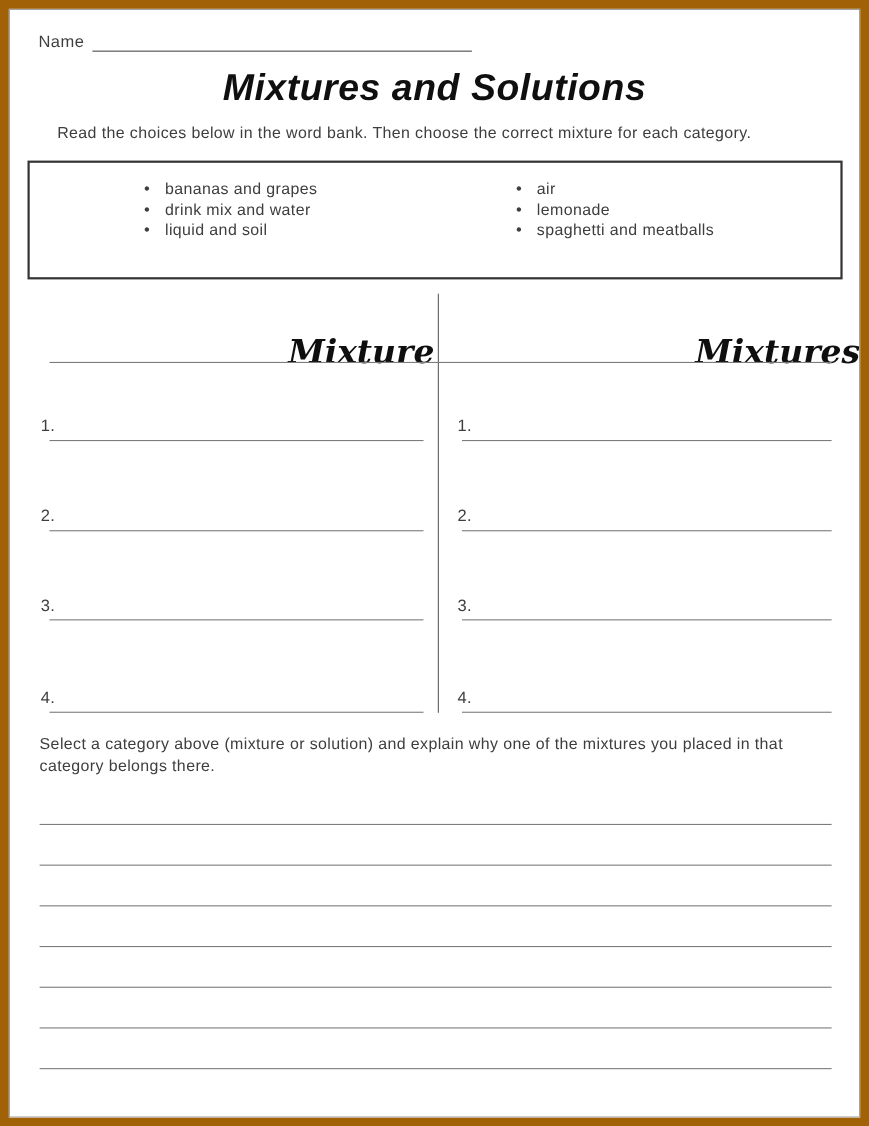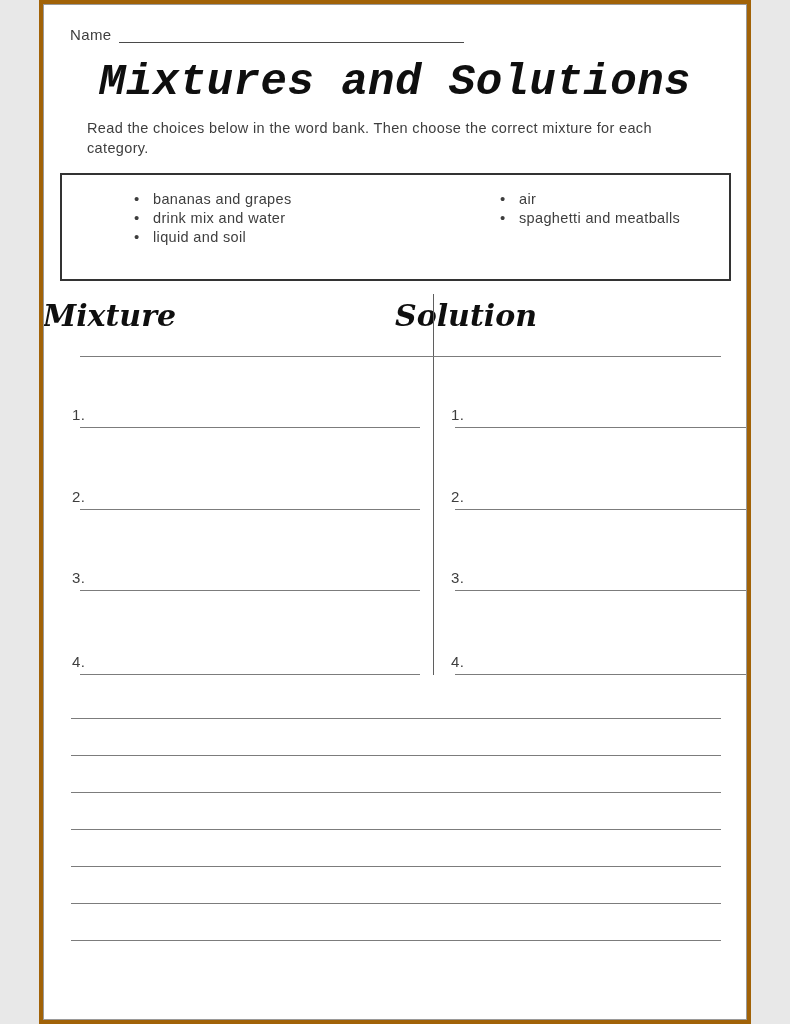--- a/index.html
+++ b/index.html
@@ -1,21 +1,21 @@
 <!DOCTYPE html>
 <html><head>
 <meta charset="utf-8">
 <style>
   * { box-sizing: border-box; }
   html, body { margin: 0; padding: 0; background: #e8e8e8; }
   .page {
-    width: 712px; height: 1024px;
+    width: 790px; height: 1024px;
     margin: 0 auto;
     background: #ffffff;
-    border: 4px solid #a16207;
+    border: 8px solid #a16207;
     position: relative;
     overflow: hidden;
     font-family: "Liberation Sans", sans-serif;
     color: #3e3e3e;
   }
   
   .page::after {
     content: ""; position: absolute; inset: 0;
     border: 1px solid #9a9a9a; pointer-events: none;
   }
@@ -26,51 +26,50 @@
     font-size: 15px; letter-spacing: 0.4px;
   }
   .name-line {
     width: 345px; height: 17px; margin-left: 7px;
     border-bottom: 1.6px solid #4a4a4a;
   }
 
   .title {
     margin-top: 14px;
     text-align: center;
-    font-family: Liberation Mono, monospace;
+    font-family: Liberation Sans, sans-serif;
     font-style: italic; font-weight: bold;
-    font-size: 44px; letter-spacing: 0.5px;
+    font-size: 34px; letter-spacing: 0.5px;
     color: #0f0f0f;
   }
 
   .instructions {
     margin: 11px 58px 0 44px;
     font-size: 14.5px; line-height: 20px; letter-spacing: 0.35px;
   }
 
   .word-bank {
     margin: 15px 16px 0 17px;
     height: 108px;
     border: 2px solid #333333;
     display: flex;
-    padding: 15px 0 0 72px;
-    gap: 28px;
+    padding: 15px 0 0 104px;
   }
   .word-bank ul { margin: 0; padding: 0; list-style: none; font-size: 14.5px; line-height: 19px; letter-spacing: 0.35px; }
   .word-bank li { position: relative; padding-left: 19px; }
   .word-bank li::before { content: "\2022"; position: absolute; left: 0; top: -1px; font-size: 15px; color: #3e3e3e; }
   .wb-left { width: 338px; }
 
   .sorting-table { position: relative; margin-top: 13px; height: 382px; }
   .v-divider { position: absolute; left: 390px; top: 0; width: 1px; height: 381px; background: #5f5f5f; }
   .header-row { display: flex; }
   .header-cell {
-    width: 50%; text-align: left; padding-top: 4px;
+    width: 50%; text-align: right; padding-top: 4px;
     font-family: "DejaVu Serif", serif; font-style: italic; font-weight: bold;
-    font-size: 30px; color: #0f0f0f;
+    font-size: 30px; color: #0f0f0f; margin-top: 32px;
   }
   .header-underline { position: absolute; top: 62px; left: 37px; right: 26px; border-top: 1.4px solid #7c7c7c; }
 
   .slot { position: absolute; height: 36px; }
   .slot .num { position: absolute; left: 0; bottom: 5px; font-size: 15px; letter-spacing: 0.3px; }
   .slot .slot-line { position: absolute; left: 8px; right: 0; bottom: 0; border-bottom: 1.5px solid #7c7c7c; }
   .slot.col-left  { left: 29px;  width: 348px; }
   .slot.col-right { left: 408px; width: 340px; }
   .slot.col-right .slot-line { left: 4px; }
   .slot.r1 { top: 98px; }
@@ -109,29 +108,30 @@
   <div class="instructions">Read the choices below in the word bank. Then choose the correct mixture for each category.</div>
 
   <div class="word-bank">
     <ul class="wb-left">
       <li>bananas and grapes</li>
       <li>drink mix and water</li>
       <li>liquid and soil</li>
     </ul>
     <ul class="wb-right">
       <li>air</li>
+      <li>lemonade</li>
       <li>spaghetti and meatballs</li>
     </ul>
   </div>
 
   <div class="sorting-table">
     <div class="v-divider"></div>
     <div class="header-row">
       <div class="header-cell">Mixture</div>
-      <div class="header-cell">Solution</div>
+      <div class="header-cell">Mixtures</div>
     </div>
     <div class="header-underline"></div>
 
     <div class="slot col-left r1">
       <span class="num">1.</span>
       <div class="slot-line"></div>
     </div>
     <div class="slot col-right r1">
       <span class="num">1.</span>
       <div class="slot-line"></div>
@@ -158,20 +158,21 @@
     <div class="slot col-left r4">
       <span class="num">4.</span>
       <div class="slot-line"></div>
     </div>
     <div class="slot col-right r4">
       <span class="num">4.</span>
       <div class="slot-line"></div>
     </div>
   </div>
 
+  <div class="writing-prompt">Select a category above (mixture or solution) and explain why one of the mixtures you placed in that category belongs there.</div>
 
   <div class="answer-lines">
     <div class="answer-line"></div>
     <div class="answer-line"></div>
     <div class="answer-line"></div>
     <div class="answer-line"></div>
     <div class="answer-line"></div>
     <div class="answer-line"></div>
     <div class="answer-line"></div>
   </div>

